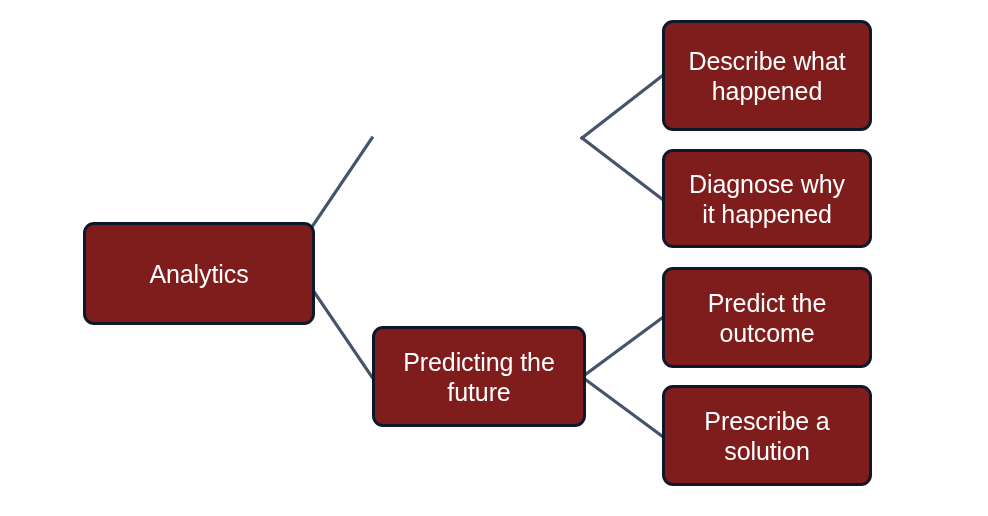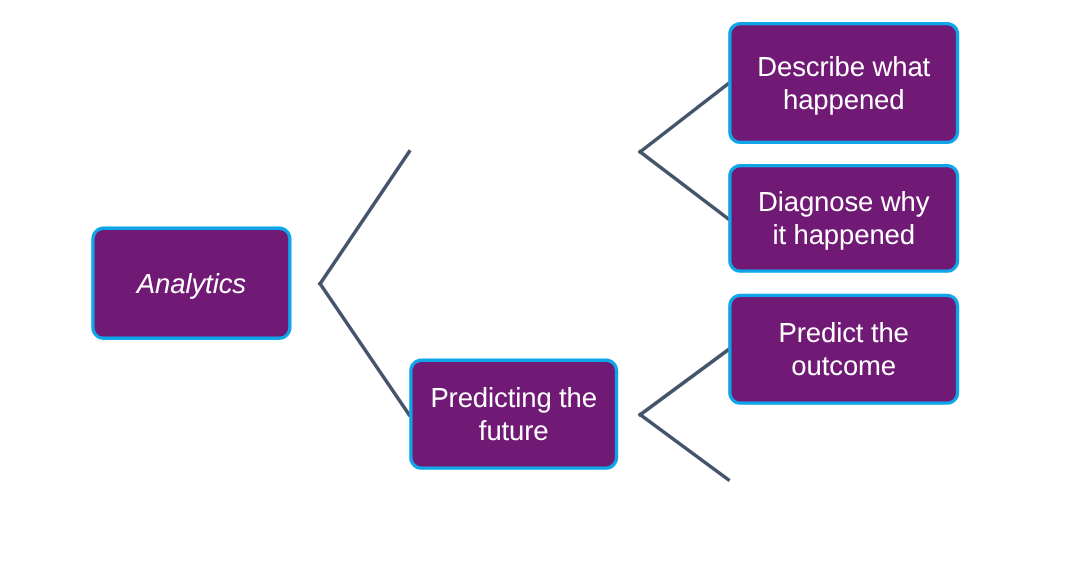--- a/index.html
+++ b/index.html
@@ -21,22 +21,22 @@
     position: absolute;
     left: 0;
     top: 0;
     width: 988px;
     height: 516px;
     pointer-events: none;
   }
   .node-box {
     position: absolute;
     box-sizing: border-box;
-    background: #701a75;
-    border: 3px solid #0ea5e9;
+    background: #7f1d1d;
+    border: 3px solid #0f172a;
     border-radius: 11px;
     display: flex;
     align-items: center;
     justify-content: center;
     text-align: center;
     color: #FFFFFF;
     z-index: 2;
   }
   .node-label {
     display: block;
@@ -45,36 +45,35 @@
     box-sizing: border-box;
     font-size: 25px;
     line-height: 1.20;
     letter-spacing: -0.1px;
     color: #FFFFFF;
     white-space: pre-line;
   }
   
   #node-root {
     left: 83px;
-    top: 206px;
-    width: 182px;
+    top: 222px;
+    width: 232px;
     height: 103px;
-    font-style: italic;
   }
   
   #node-explaining-past {
     left: 372px;
     top: 87px;
     width: 210px;
     height: 101px;
   }
   #node-predicting-future {
     left: 372px;
     top: 326px;
-    width: 190px;
+    width: 214px;
     height: 101px;
   }
   
   #node-describe-what-happened {
     left: 662px;
     top: 20px;
     width: 210px;
     height: 111px;
   }
   #node-diagnose-why-it-happened {
@@ -128,14 +127,18 @@
   <div class="node-box" id="node-predict-the-outcome">
     <span class="node-label">Predict the
 outcome</span>
   </div>
 
   <div class="node-box" id="node-diagnose-why-it-happened">
     <span class="node-label">Diagnose why
 it happened</span>
   </div>
 
+  <div class="node-box" id="node-prescribe-a-solution">
+    <span class="node-label">Prescribe a
+solution</span>
+  </div>
 
 </div>
 
 </body></html>

